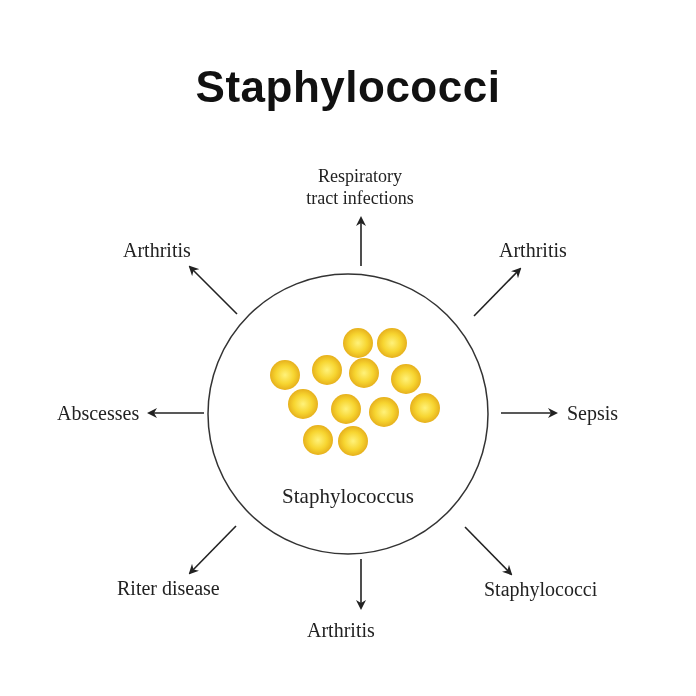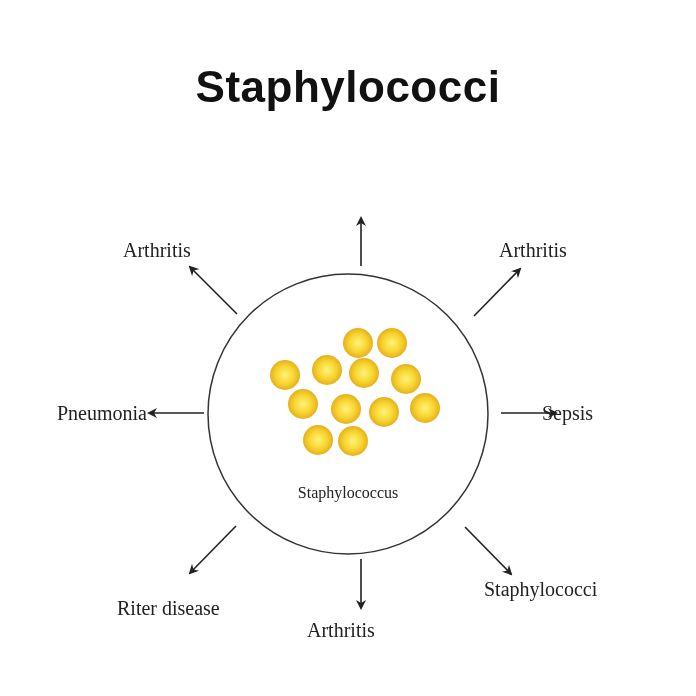--- a/index.html
+++ b/index.html
@@ -1,20 +1,20 @@
 <!DOCTYPE html>
 <html><head>
 <meta charset="utf-8">
 <style>
   html, body { margin:0; padding:0; background:#ffffff; }
   body { width:696px; height:696px; position:relative; overflow:hidden; }
   .title { position:absolute; left:0; top:62px; width:696px; text-align:center;
     font-family:Liberation Sans, sans-serif; font-weight:bold; font-size:44px; color:#111; letter-spacing:0.5px; }
   .lbl { position:absolute; font-family:"Liberation Serif", serif; font-size:20px; color:#222; white-space:nowrap; line-height:24px; }
-  .center-lbl { position:absolute; font-family:"Liberation Serif", serif; font-size:16px; color:#222; left:0; width:696px; text-align:center; top:484px; }
+  .center-lbl { position:absolute; font-family:"Liberation Serif", serif; font-size:21px; color:#222; left:0; width:696px; text-align:center; top:484px; }
   svg.diagram { position:absolute; left:0; top:0; }
 </style>
 </head>
 <body>
 
 <div class="title">Staphylococci</div>
 
 <svg class="diagram" width="696" height="696" viewBox="0 0 696 696">
   <defs>
     <radialGradient id="cg" cx="50%" cy="50%" r="50%">
@@ -50,22 +50,24 @@
     <line x1="474" y1="316" x2="520" y2="269" marker-end="url(#ah)"></line>
     <line x1="204" y1="413" x2="149" y2="413" marker-end="url(#ah)"></line>
     <line x1="501" y1="413" x2="556" y2="413" marker-end="url(#ah)"></line>
     <line x1="236" y1="526" x2="190" y2="573" marker-end="url(#ah)"></line>
     <line x1="361" y1="559" x2="361" y2="608" marker-end="url(#ah)"></line>
     <line x1="465" y1="527" x2="511" y2="574" marker-end="url(#ah)"></line>
   </g>
 </svg>
 
 <div class="lbl" style="left:300px;top:165px;width:120px;text-align:center;font-size:18px;line-height:22px;">
+  <div>Respiratory</div>
+  <div>tract infections</div>
 </div>
 <div class="lbl" style="left:123px;top:238px;">Arthritis</div>
 <div class="lbl" style="left:499px;top:238px;">Arthritis</div>
-<div class="lbl" style="left:57px;top:401px;">Pneumonia</div>
-<div class="lbl" style="left:542px;top:401px;text-align:right;">Sepsis</div>
-<div class="lbl" style="left:117px;top:576px;margin-top:20px;">Riter disease</div>
+<div class="lbl" style="left:57px;top:401px;">Abscesses</div>
+<div class="lbl" style="left:567px;top:401px;text-align:right;">Sepsis</div>
+<div class="lbl" style="left:117px;top:576px;">Riter disease</div>
 <div class="lbl" style="left:307px;top:618px;">Arthritis</div>
 <div class="lbl" style="left:484px;top:577px;">Staphylococci</div>
 
 <div class="center-lbl">Staphylococcus</div>
 
 </body></html>

